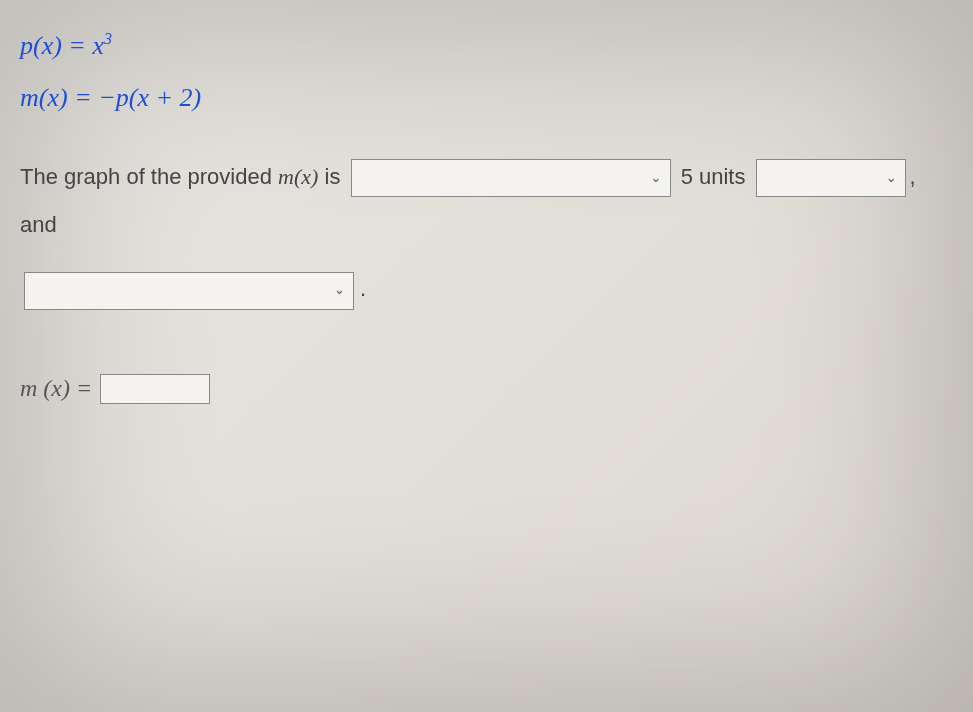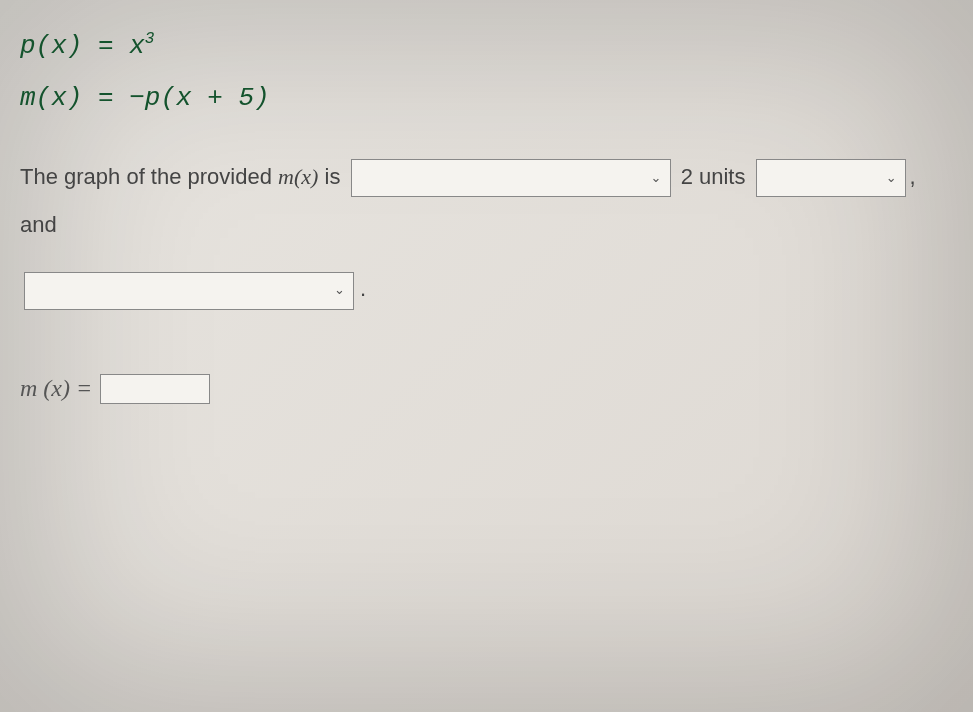--- a/index.html
+++ b/index.html
@@ -28,23 +28,23 @@
     margin-bottom: 28px;
   }
   .chevron {
     color: #5a88b0;
     font-weight: bold;
     margin-right: 6px;
     font-size: 22px;
   }
   .formula {
     font-size: 26px;
-    color: #14532d;
+    color: #1d4ed8;
     margin-bottom: 22px;
-    font-family: Liberation Mono, monospace;
+    font-family: Liberation Serif, serif;
     font-style: italic;
   }
   .formula .var {
     font-style: italic;
   }
   .formula sup {
     font-size: 16px;
     vertical-align: super;
   }
   .sentence {
@@ -120,29 +120,29 @@
 <body>
 
 <div class="content">
 
 
   <div class="formula">
     <span>p(x) = </span><span class="var">x</span><sup>3</sup>
   </div>
 
   <div class="formula">
-    <span>m(x) = −p(x + 5)</span>
+    <span>m(x) = −p(x + 2)</span>
   </div>
 
   <div class="sentence">
     <span>The graph of the provided </span><span class="serif">m(x)</span><span> is </span>
     <span class="dropdown wide">
       <span class="caret">⌄</span>
     </span>
-    <span>2 units</span>
+    <span>5 units</span>
     <span class="dropdown med">
       <span class="caret">⌄</span>
     </span><span>, and</span>
     <div class="row2">
       <span class="dropdown full">
         <span class="caret">⌄</span>
       </span><span class="period">.</span>
     </div>
   </div>
 

